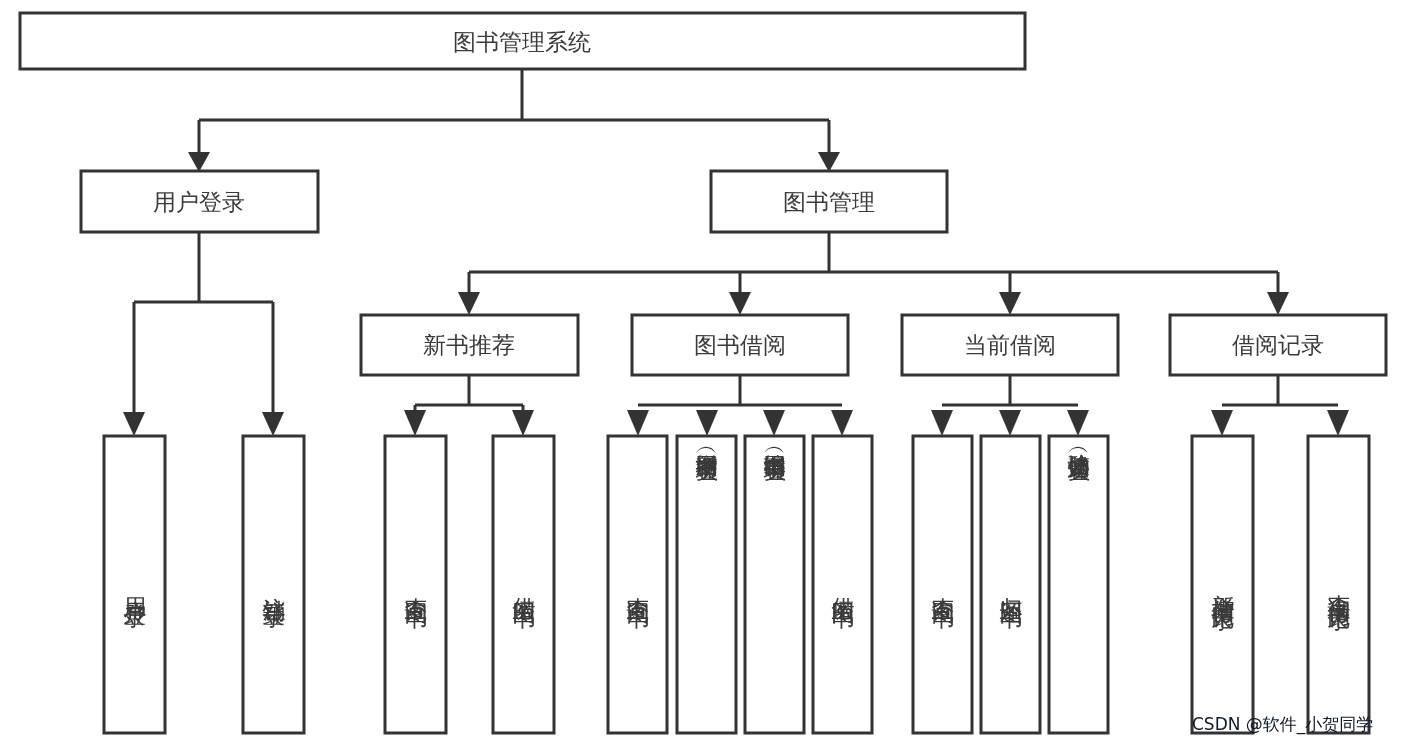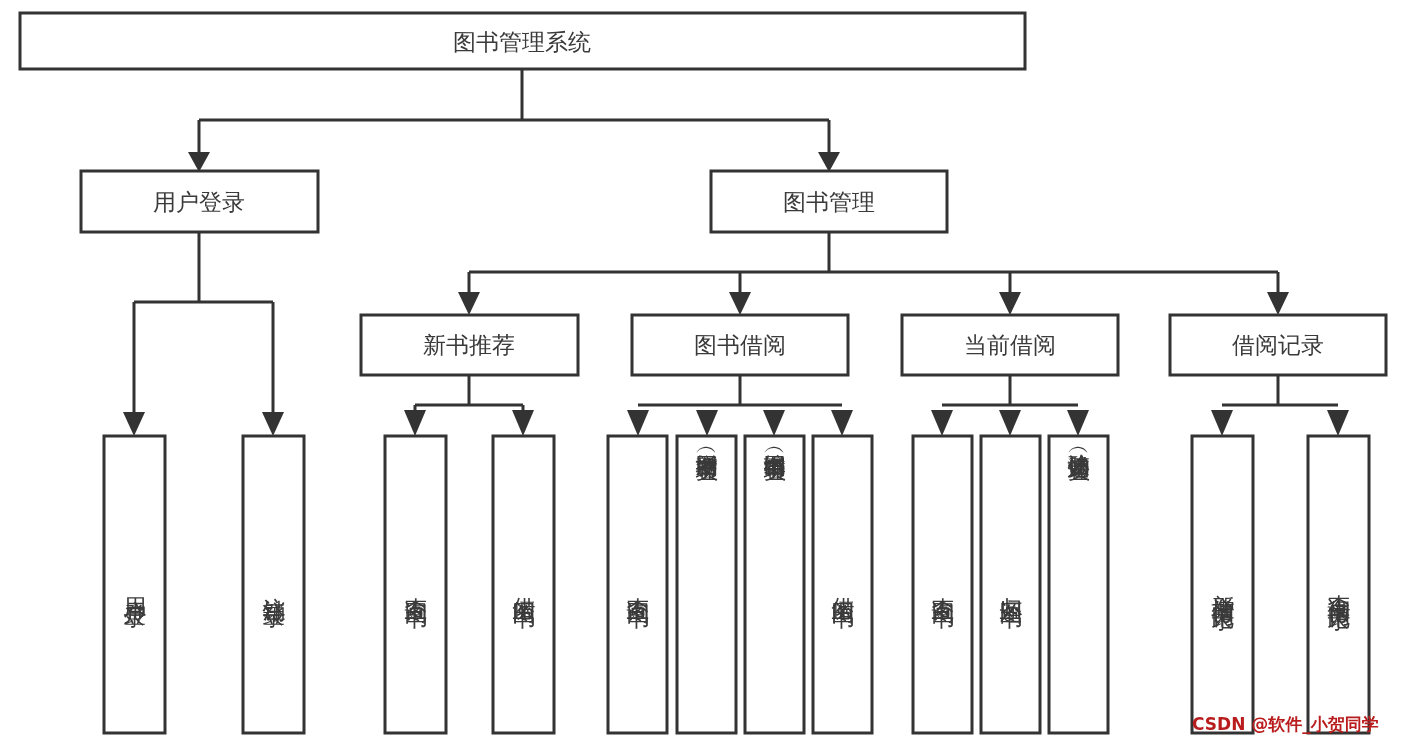--- a/index.html
+++ b/index.html
@@ -35,24 +35,23 @@
     letter-spacing:3px;
     color:#3a3a3a;
     white-space:nowrap;
   }
   .leaf-label.tall{font-size:22px;letter-spacing:1px;}
   .watermark{
     position:absolute;
     left:1192px;top:713px;
     font-family:"DejaVu Sans","Liberation Sans",sans-serif;
     font-size:17px;
-    color:#b91c1c;
+    color:#0f172a;
     white-space:nowrap;
     user-select:none;
-    font-weight:bold;
   }
 </style>
 </head>
 <body>
 
 <svg id="canvas" viewBox="0 0 1405 747" xmlns="http://www.w3.org/2000/svg">
 
   <defs>
     <marker id="arrow" viewBox="0 0 12 12" refX="6" refY="11" markerWidth="12" markerHeight="12" orient="auto-start-reverse">
       <path d="M 0 0 L 12 0 L 6 12 z" class="arrow-head"></path>

